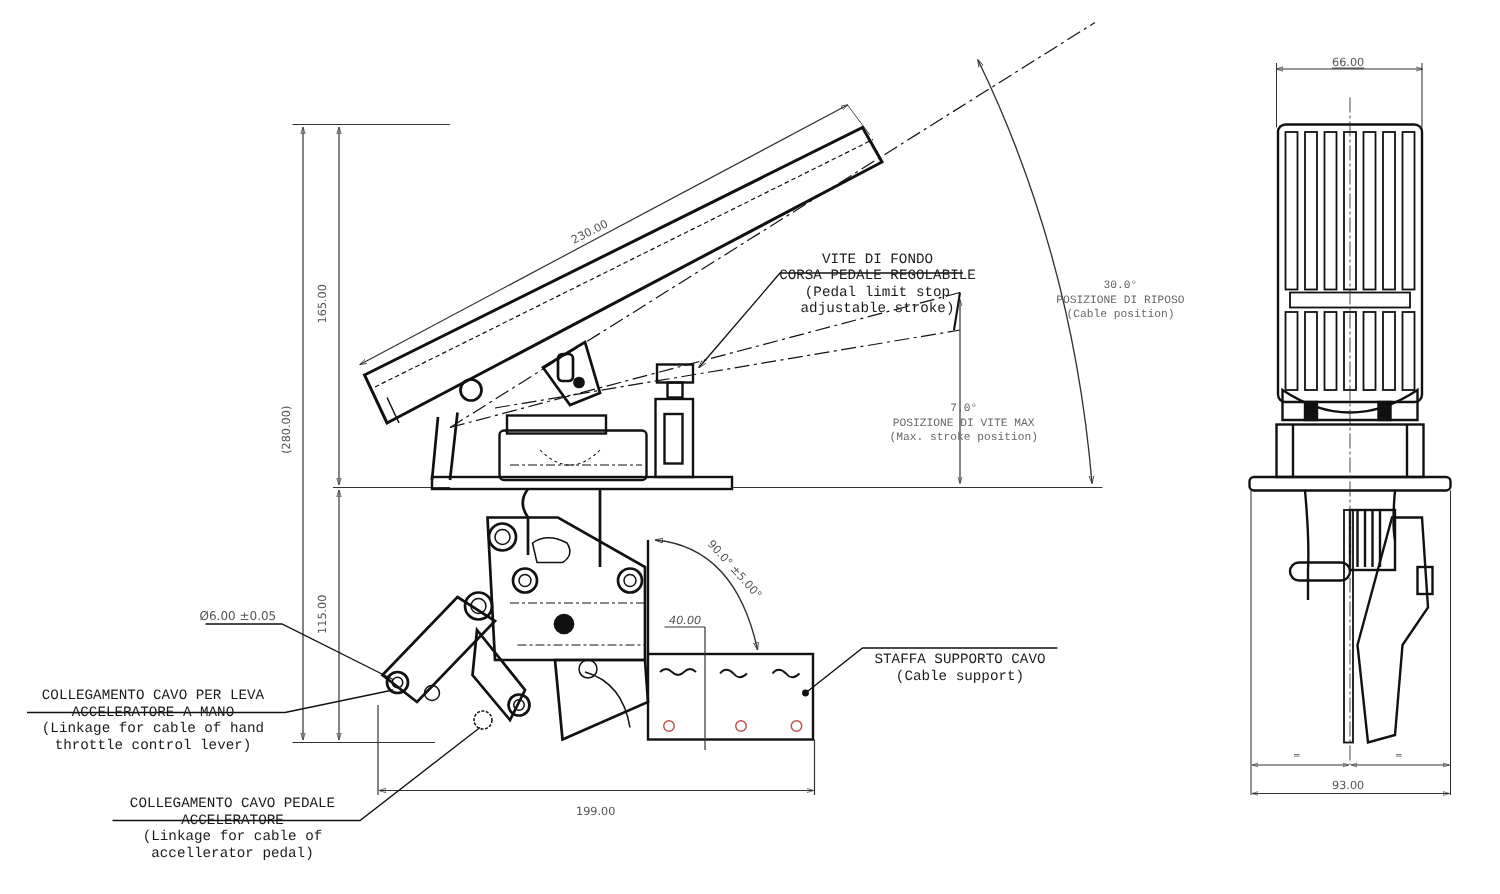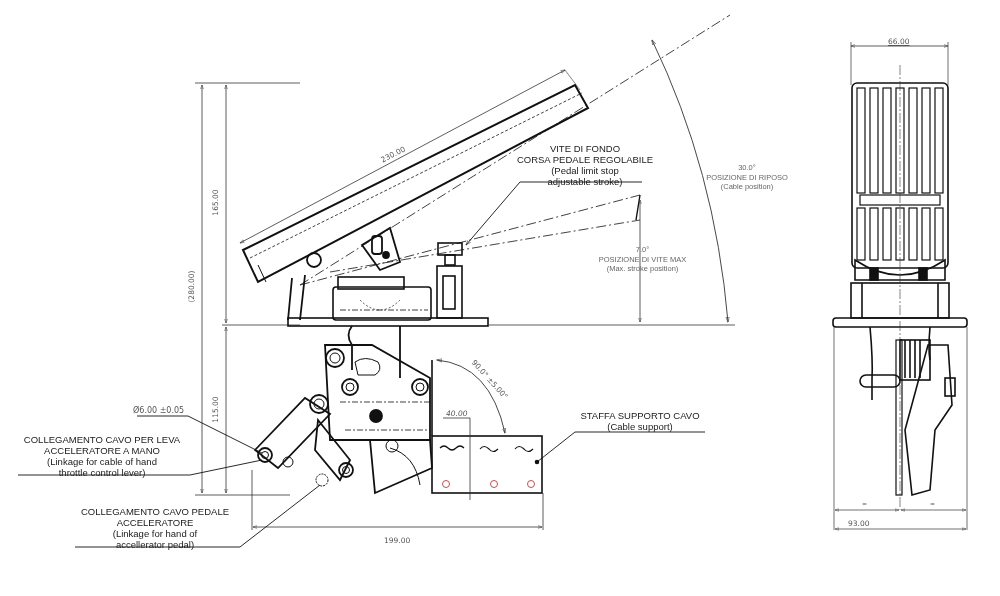--- a/index.html
+++ b/index.html
@@ -1,18 +1,18 @@
 <!DOCTYPE html>
 <html><head>
 <meta charset="utf-8">
 <style>
   html, body { margin:0; padding:0; background:#ffffff; }
   body { width:1000px; height:596px; position:relative; overflow:hidden; font-family:"DejaVu Sans", sans-serif; }
   svg { position:absolute; left:0; top:0; }
-  .lbl { position:absolute; text-align:center; color:#1a1a1a; font-size:9.5px; line-height:11px; font-family:Liberation Sans, sans-serif; }
+  .lbl { position:absolute; text-align:center; color:#1a1a1a; font-size:9.5px; line-height:11px; font-family:Liberation Mono, monospace;margin-top:24px; }
   .lbl-gray { color:#666; font-size:7.5px; line-height:9.5px; }
   .dim { position:absolute; color:#555; font-size:7.5px; font-family:"DejaVu Sans", sans-serif; white-space:nowrap; }
   .vert { transform:rotate(-90deg); transform-origin:center center; }
 </style>
 </head>
 <body>
 
 <svg width="1000" height="596" viewBox="0 0 1000 596" xmlns="http://www.w3.org/2000/svg">
   <defs>
     <marker id="arr" viewBox="0 0 10 10" refX="9" refY="5" markerWidth="6" markerHeight="6" orient="auto-start-reverse">
@@ -207,33 +207,33 @@
 <div class="lbl" style="left:12px;top:434px;width:180px;">
   <div>COLLEGAMENTO CAVO PER LEVA</div>
   <div>ACCELERATORE A MANO</div>
   <div>(Linkage for cable of hand</div>
   <div>throttle control lever)</div>
 </div>
 
 <div class="lbl" style="left:70px;top:506px;width:170px;">
   <div>COLLEGAMENTO CAVO PEDALE</div>
   <div>ACCELERATORE</div>
-  <div>(Linkage for hand of</div>
+  <div>(Linkage for cable of</div>
   <div>accellerator pedal)</div>
 </div>
 
 <div class="lbl" style="left:570px;top:410px;width:140px;">
   <div>STAFFA SUPPORTO CAVO</div>
   <div>(Cable support)</div>
 </div>
 
 <div class="dim" style="left:380px;top:150px;transform:rotate(-27deg);">230.00</div>
 <div class="dim vert" style="left:202px;top:198px;">165.00</div>
 <div class="dim vert" style="left:175px;top:282px;">(280.00)</div>
 <div class="dim vert" style="left:202px;top:405px;">115.00</div>
 <div class="dim" style="left:133px;top:406px;font-size:8px;">Ø6.00 ±0.05</div>
 <div class="dim" style="left:465px;top:375px;transform:rotate(48deg);">90.0° ±5.00°</div>
 <div class="dim" style="left:446px;top:409px;font-style:italic;">40.00</div>
 <div class="dim" style="left:384px;top:536px;">199.00</div>
 <div class="dim" style="left:888px;top:37px;text-decoration:underline;">66.00</div>
 <div class="dim" style="left:862px;top:500px;font-size:6px;">=</div>
 <div class="dim" style="left:930px;top:500px;font-size:6px;">=</div>
-<div class="dim" style="left:848px;top:519px;">93.00</div>
+<div class="dim" style="left:888px;top:519px;">93.00</div>
 
 </body></html>

